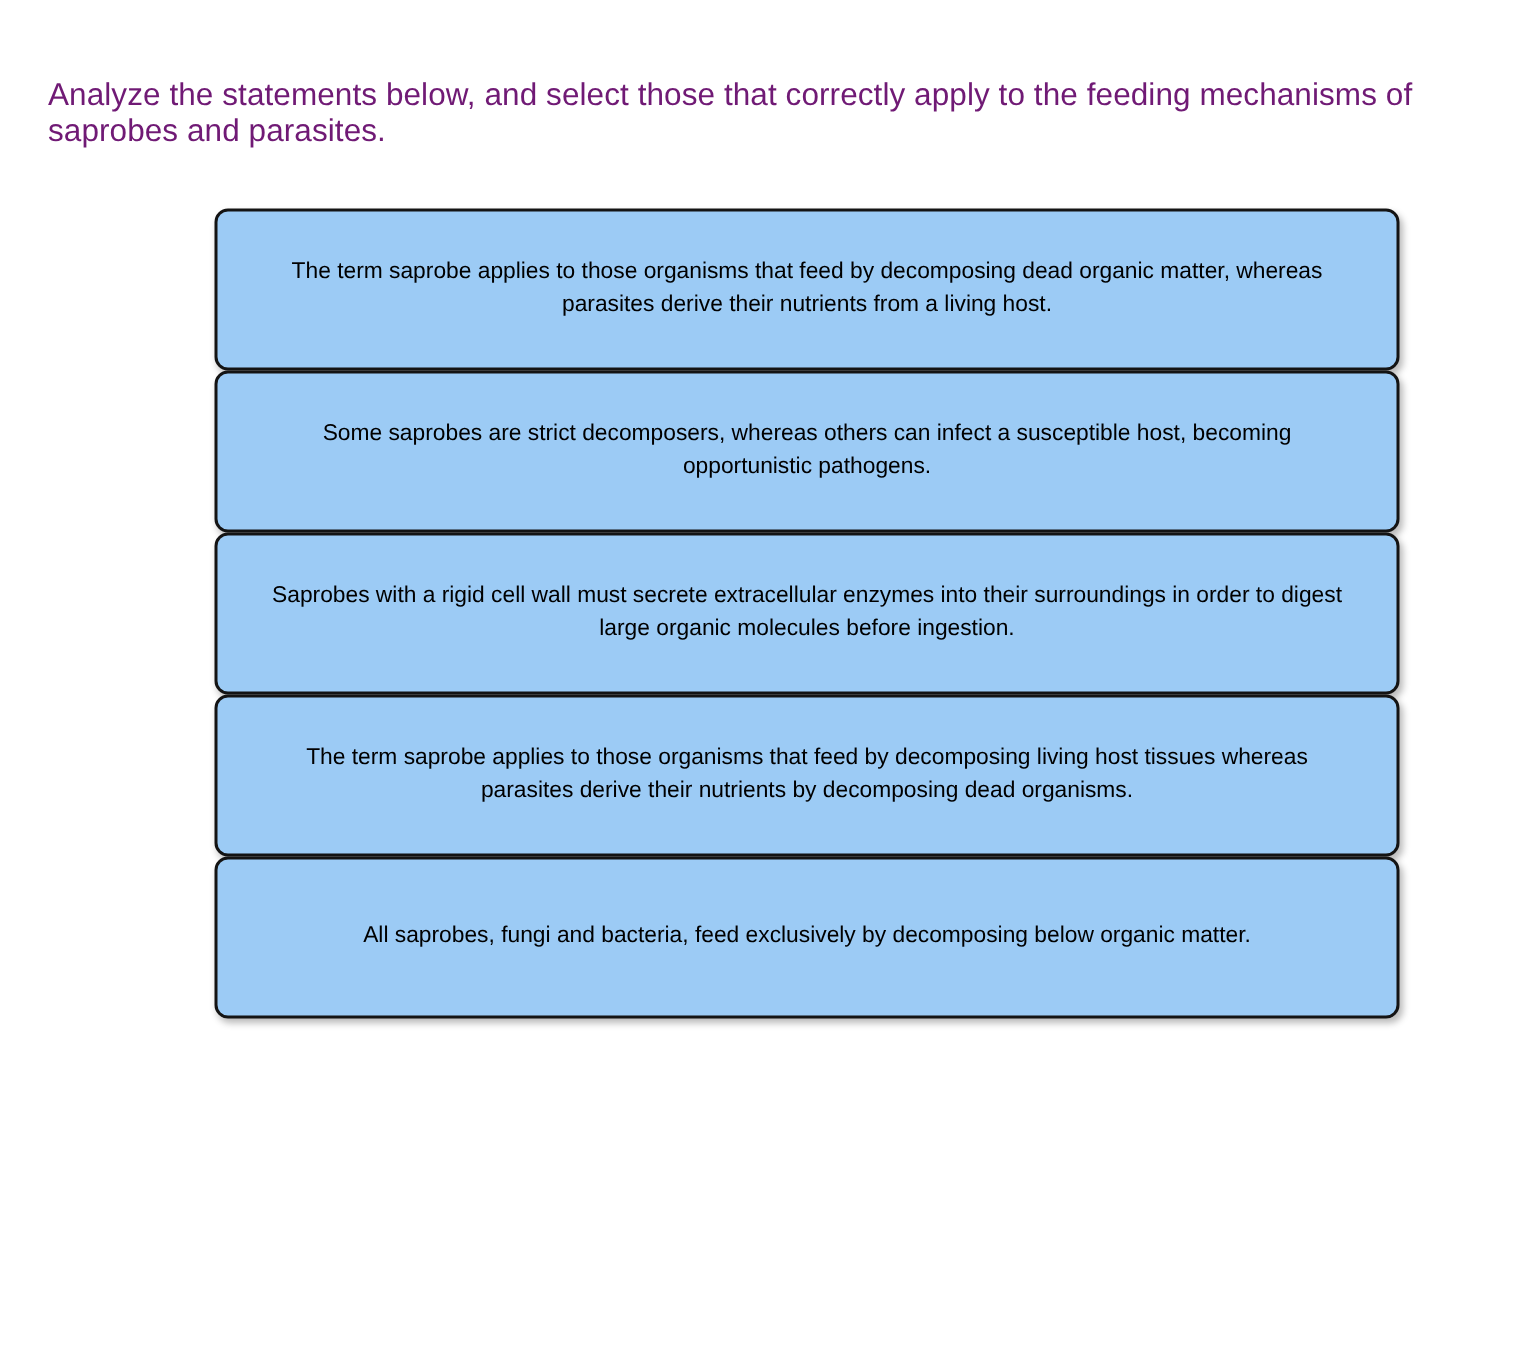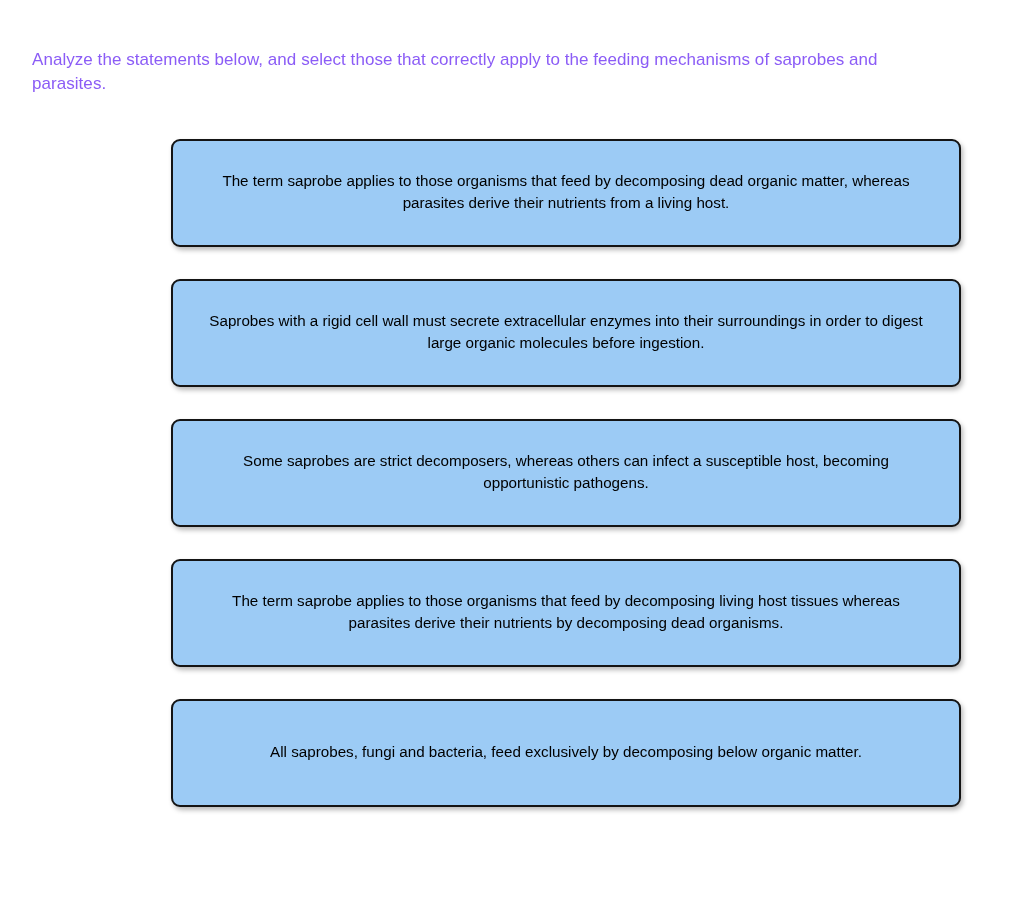--- a/index.html
+++ b/index.html
@@ -21,36 +21,35 @@
     inset: 0;
     background: #ffffff;
   }
 
   
   .prompt {
     position: absolute;
     left: 32px;
     top: 31px;
     width: 912px;
-    font-size: 17px;
+    font-size: 21px;
     line-height: 23.5px;
-    color: #8b5cf6;
+    color: #701a75;
     letter-spacing: 0.05px;
     text-align: left;
   }
 
   
   .choice-list {
     position: absolute;
-    left: 171px;
+    left: 143px;
     top: 139px;
     width: 790px;
     display: flex;
     flex-direction: column;
-    gap: 32px;
   }
 
   .choice-card {
     box-sizing: border-box;
     width: 790px;
     height: 108px;
     background: #9ccbf5;
     border: 2px solid #141414;
     border-radius: 9px;
     box-shadow: 2px 3px 5px rgba(0, 0, 0, 0.28);
@@ -78,25 +77,25 @@
 
   <p class="prompt">Analyze the statements below, and select those that correctly apply to the feeding mechanisms of saprobes and parasites.</p>
 
   <div class="choice-list">
 
     <div class="choice-card">
       <span class="choice-text">The term saprobe applies to those organisms that feed by decomposing dead organic matter, whereas parasites derive their nutrients from a living host.</span>
     </div>
 
     <div class="choice-card">
-      <span class="choice-text">Saprobes with a rigid cell wall must secrete extracellular enzymes into their surroundings in order to digest large organic molecules before ingestion.</span>
+      <span class="choice-text">Some saprobes are strict decomposers, whereas others can infect a susceptible host, becoming opportunistic pathogens.</span>
     </div>
 
     <div class="choice-card">
-      <span class="choice-text">Some saprobes are strict decomposers, whereas others can infect a susceptible host, becoming opportunistic pathogens.</span>
+      <span class="choice-text">Saprobes with a rigid cell wall must secrete extracellular enzymes into their surroundings in order to digest large organic molecules before ingestion.</span>
     </div>
 
     <div class="choice-card">
       <span class="choice-text">The term saprobe applies to those organisms that feed by decomposing living host tissues whereas parasites derive their nutrients by decomposing dead organisms.</span>
     </div>
 
     <div class="choice-card">
       <span class="choice-text">All saprobes, fungi and bacteria, feed exclusively by decomposing below organic matter.</span>
     </div>
 

